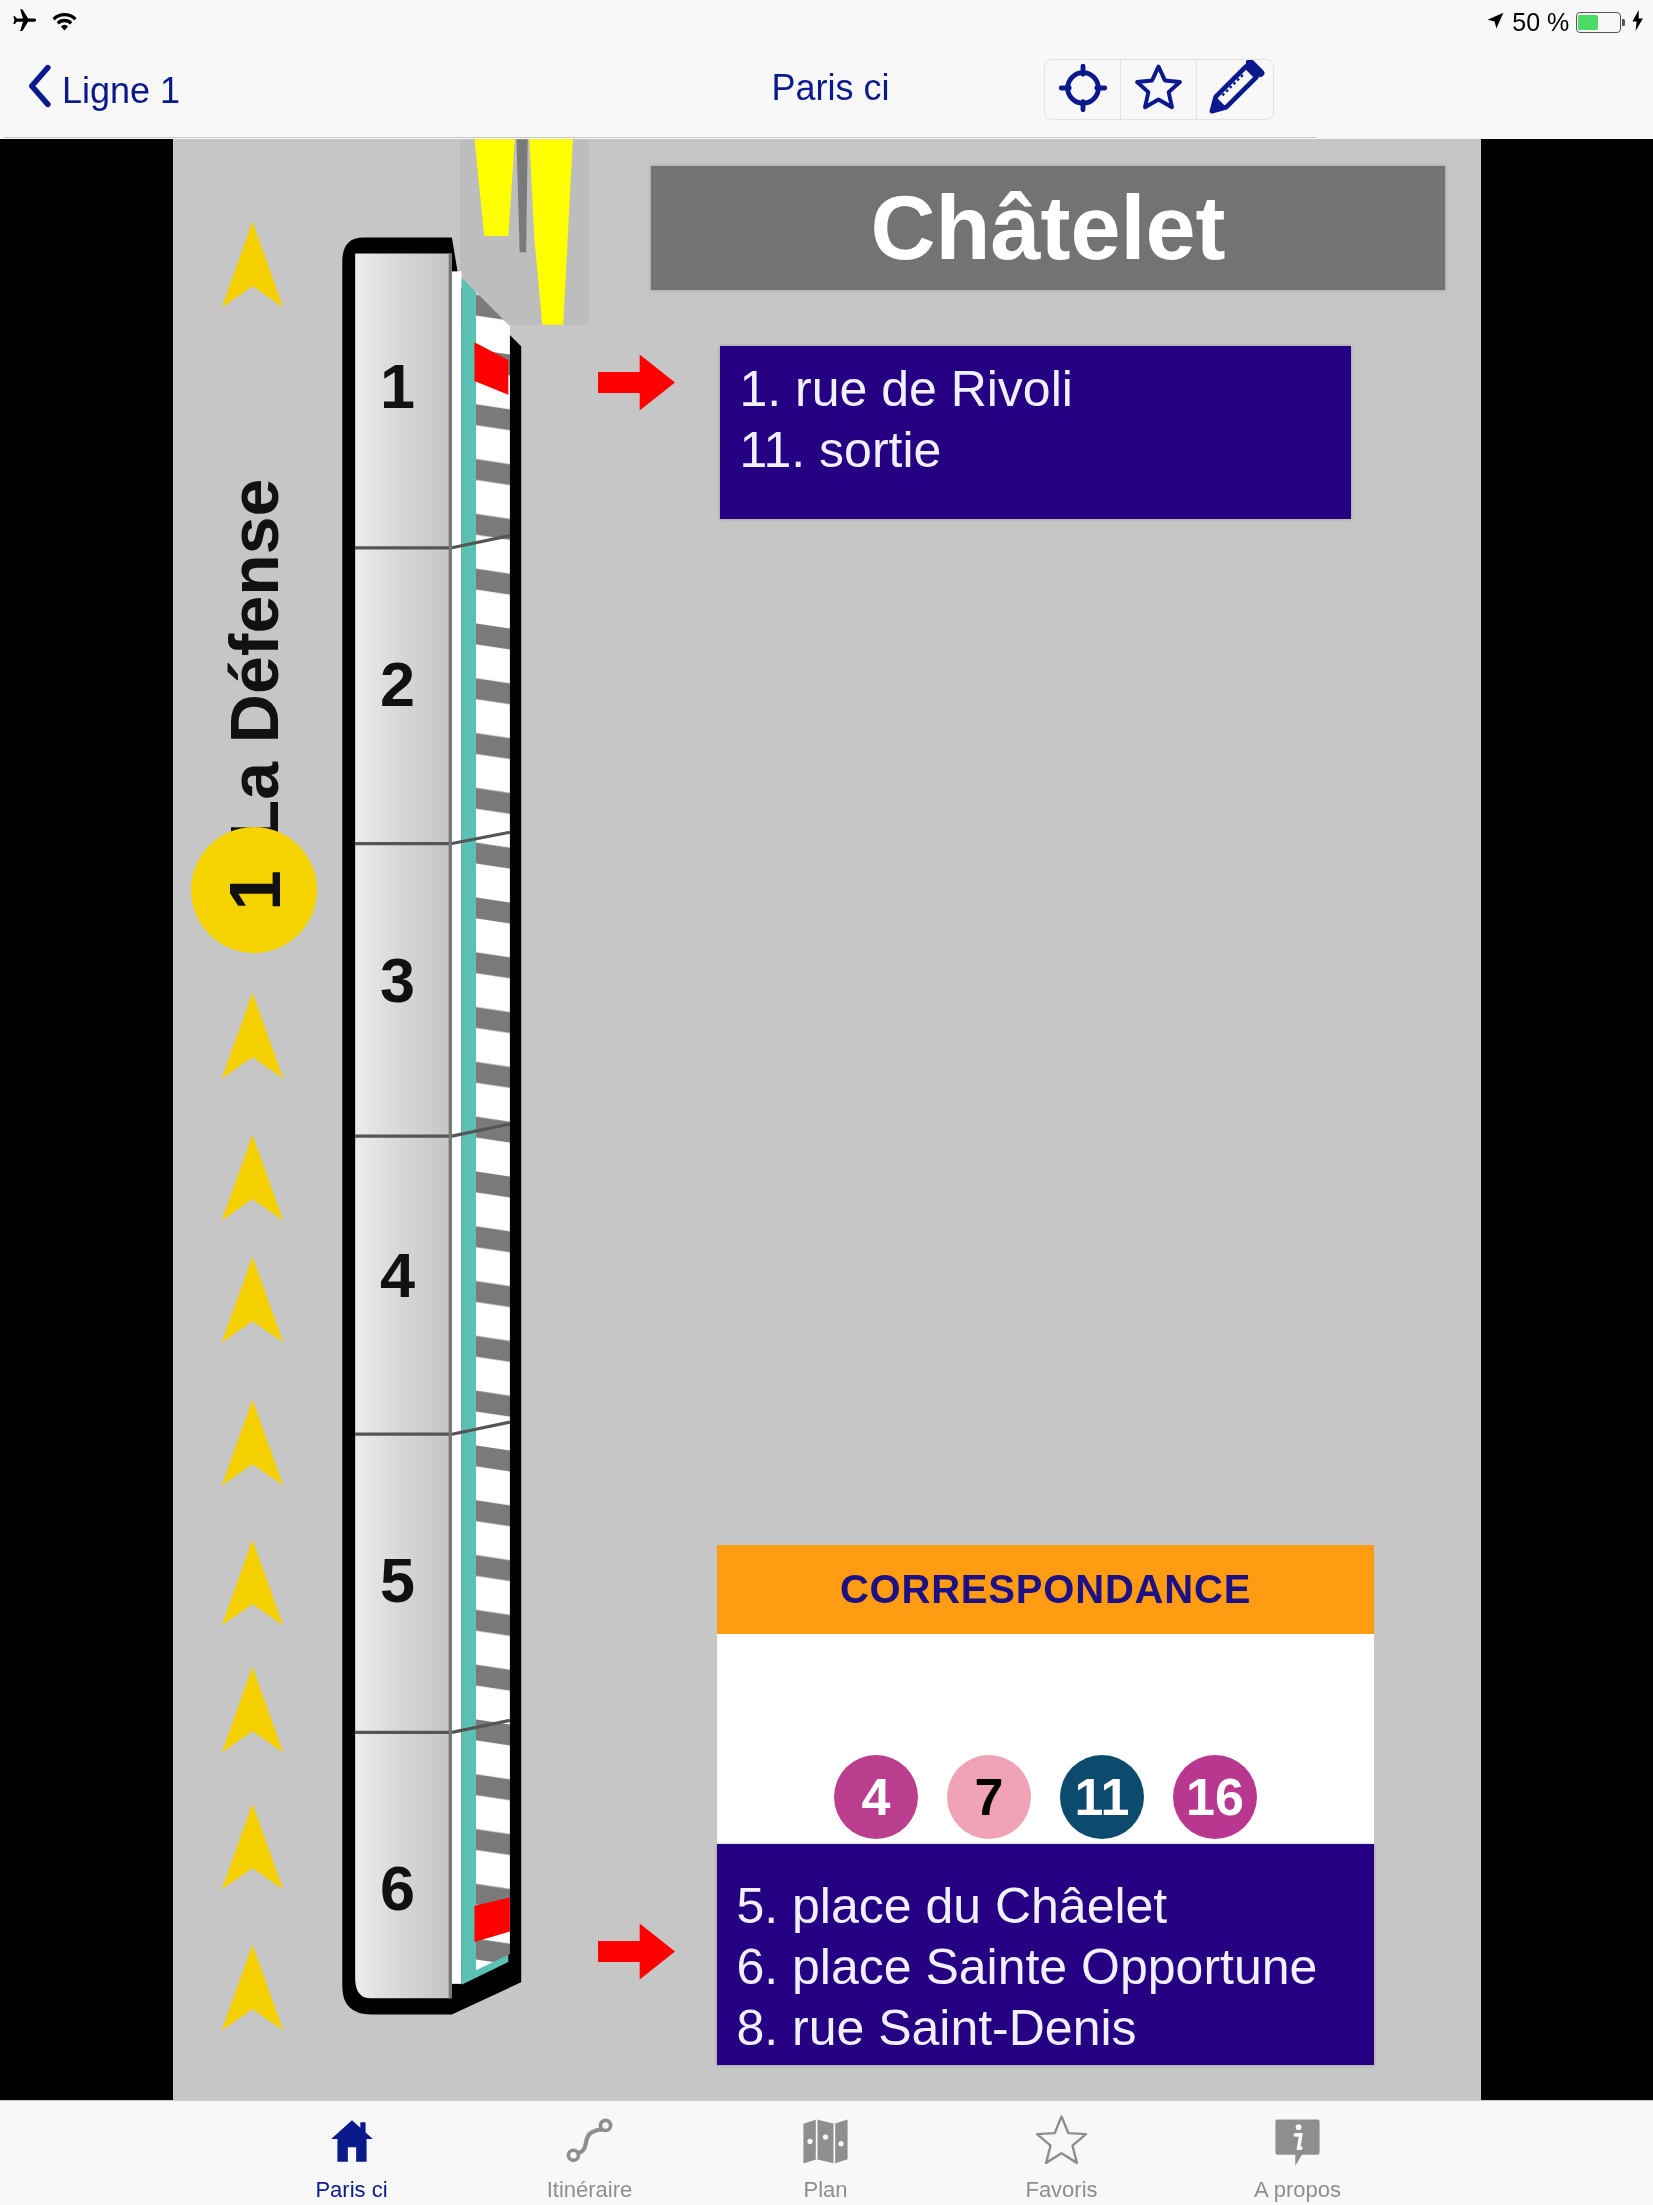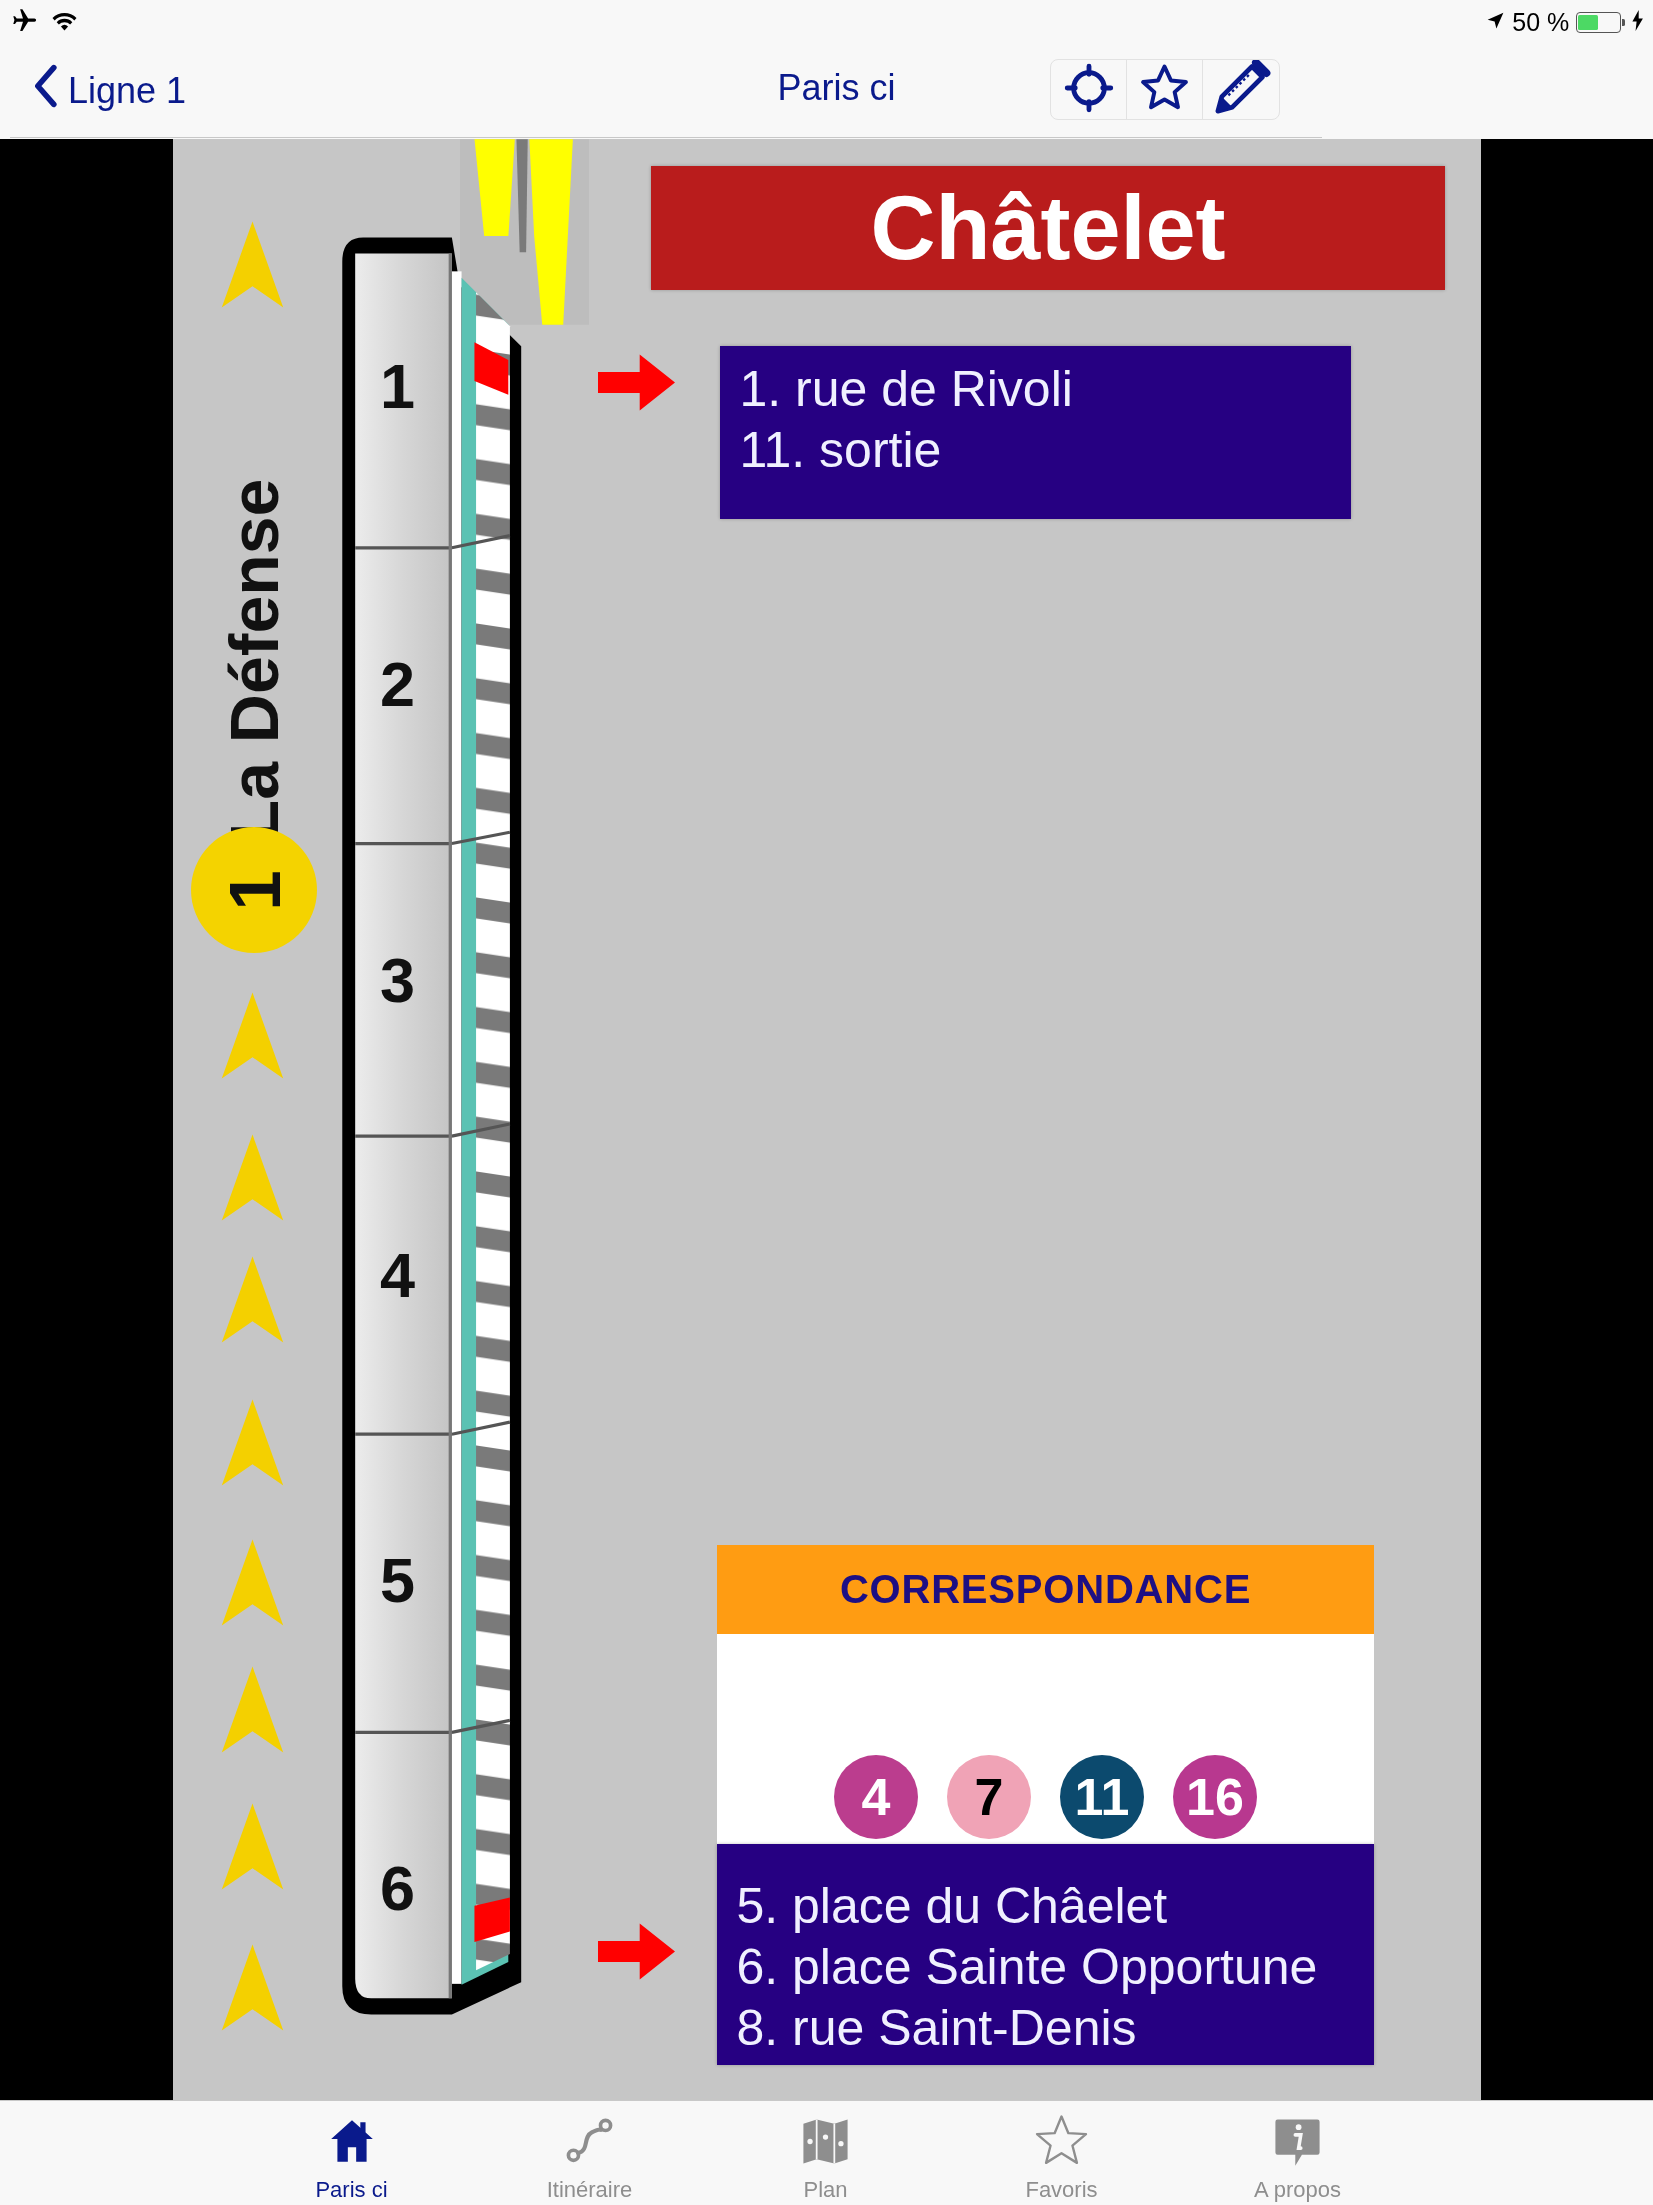--- a/index.html
+++ b/index.html
@@ -8,21 +8,21 @@
   
   .status-bar { position: absolute; left: 0; top: 0; width: 1653px; height: 44px; background: #f8f8f8; }
   .sb-left { position: absolute; left: 11.3px; top: 6.5px; height: 32px; display: flex; align-items: center; gap: 11.3px; }
   .sb-time { position: absolute; left: 0; width: 1653px; top: 6.5px; text-align: center; font-size: 26px; font-weight: bold; color: #000; }
   .sb-right { position: absolute; right: 9.7px; top: 6.5px; height: 32px; display: flex; align-items: center; gap: 6.5px; font-size: 25px; color: #000; }
   .battery { width: 45px; height: 21px; border: 1.6px solid #555; border-radius: 4px; position: relative; padding: 1.6px; }
   .battery::after { content: ""; position: absolute; right: -5.7px; top: 5.7px; width: 3.2px; height: 7.3px; background: #555; border-radius: 0 1.6px 1.6px 0; }
   .battery-fill { height: 100%; width: 50%; background: #4cd964; border-radius: 1.6px; }
 
   
-  .nav-bar { position: absolute; left: 10px; top: 44px; width: 1312px; height: 94px; background: #f8f8f8; border-bottom: 1.6px solid #c8c8c8; padding-left: 20px; }
+  .nav-bar { position: absolute; left: 4px; top: 44px; width: 1312px; height: 94px; background: #f8f8f8; border-bottom: 1.6px solid #c8c8c8; padding-left: 20px; }
   .back-button { position: absolute; left: 22.6px; top: 18px; height: 57px; display: flex; align-items: center; gap: 11.3px; cursor: pointer; color: #0a1a8c; font-size: 36px; }
   .nav-title { position: absolute; left: 0; width: 1653px; top: 22.6px; text-align: center; font-size: 36px; color: #0a1a8c; pointer-events: none; }
   .nav-tools { position: absolute; right: 42px; top: 14.5px; height: 61px; display: flex; border: 1.6px solid #e2e2e2; border-radius: 8px; overflow: hidden; }
   .nav-tool { width: 76px; height: 100%; display: flex; align-items: center; justify-content: center; cursor: pointer; border-right: 1.6px solid #e2e2e2; }
   .nav-tool:last-child { border-right: none; }
 
   
   .content { position: absolute; left: 0; top: 139px; width: 1653px; height: 1961px; background: #000; }
   .map-panel { position: absolute; left: 173px; top: 0; width: 1308px; height: 1961px; background: #c6c6c6; overflow: hidden; }
 
@@ -36,21 +36,21 @@
   .terminus span { position: absolute; left: 0; top: 0; transform: translate(-50%, -50%) rotate(-90deg); white-space: nowrap; font-size: 68px; font-weight: bold; color: #111; }
 
   
   .train { position: absolute; left: 158px; top: 89px; width: 274px; height: 1800px; }
   .train svg { width: 100%; height: 100%; display: block; overflow: visible; }
   .car-num { position: absolute; left: 158px; width: 133px; text-align: center; font-size: 63px; font-weight: bold; color: #111; }
 
   .yellow-rails { position: absolute; left: 287px; top: 0; width: 129px; height: 186px; }
 
   
-  .station-title { position: absolute; left: 478px; top: 27.4px; width: 794px; height: 124px; background: #b91c1c; color: #fff; font-size: 90px; font-weight: bold; display: flex; align-items: center; justify-content: center; box-shadow: 0 0 3.2px rgba(0,0,0,0.25); }
+  .station-title { position: absolute; left: 478px; top: 27.4px; width: 794px; height: 124px; background: #737373; color: #fff; font-size: 90px; font-weight: bold; display: flex; align-items: center; justify-content: center; box-shadow: 0 0 3.2px rgba(0,0,0,0.25); }
 
   .exit-box { position: absolute; background: #260082; color: #f0f0ff; font-size: 50px; line-height: 61px; padding: 13px 19.4px; box-shadow: 0 0 3.2px rgba(0,0,0,0.25); }
   .exit-top { left: 547px; top: 207px; width: 631px; height: 173px; }
   .exit-bottom { left: 544px; top: 1705px; width: 657px; height: 221px; padding-top: 32px; }
   .exit-line { display: block; white-space: nowrap; }
 
   .red-arrow { position: absolute; width: 77px; height: 57px; }
   .red-arrow svg { width: 100%; height: 100%; display: block; }
 
   

